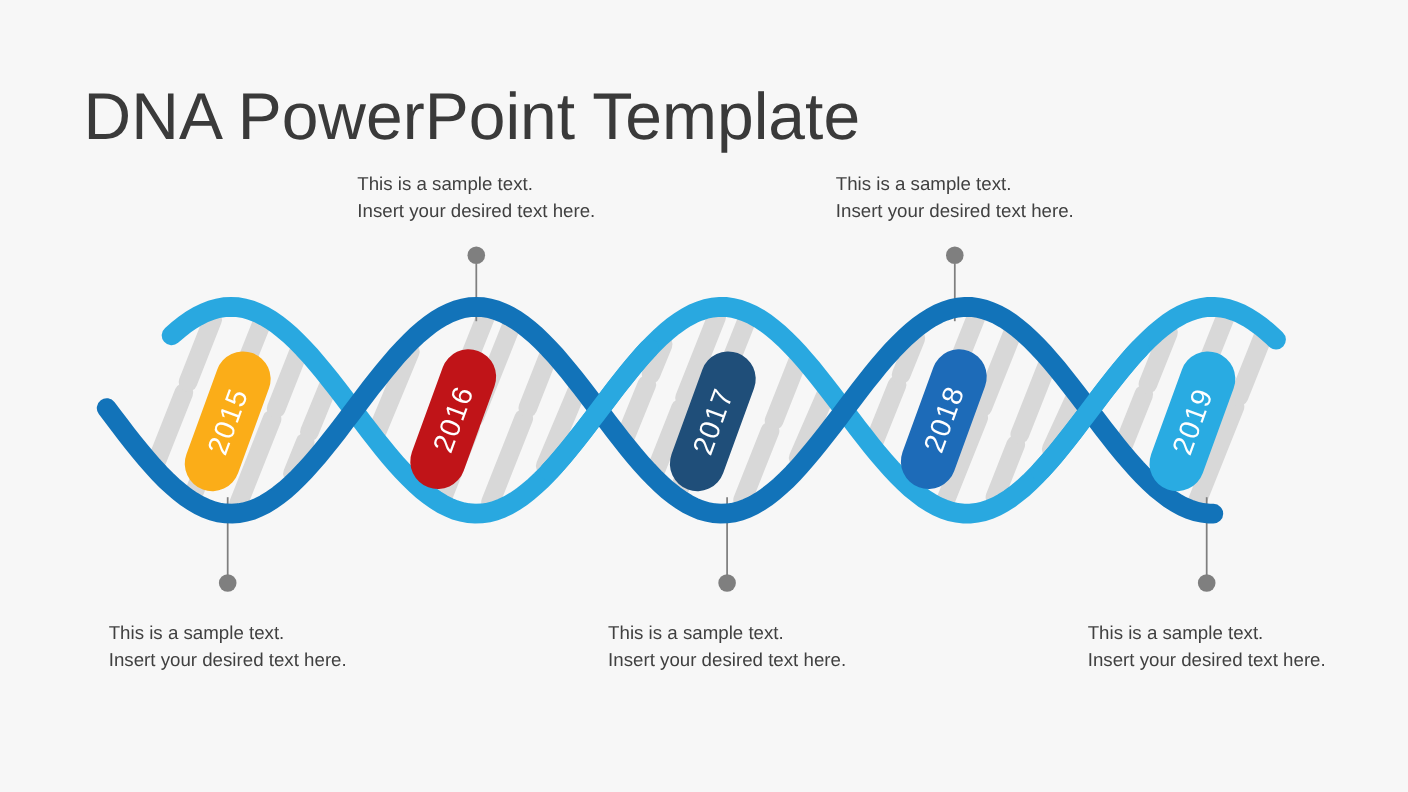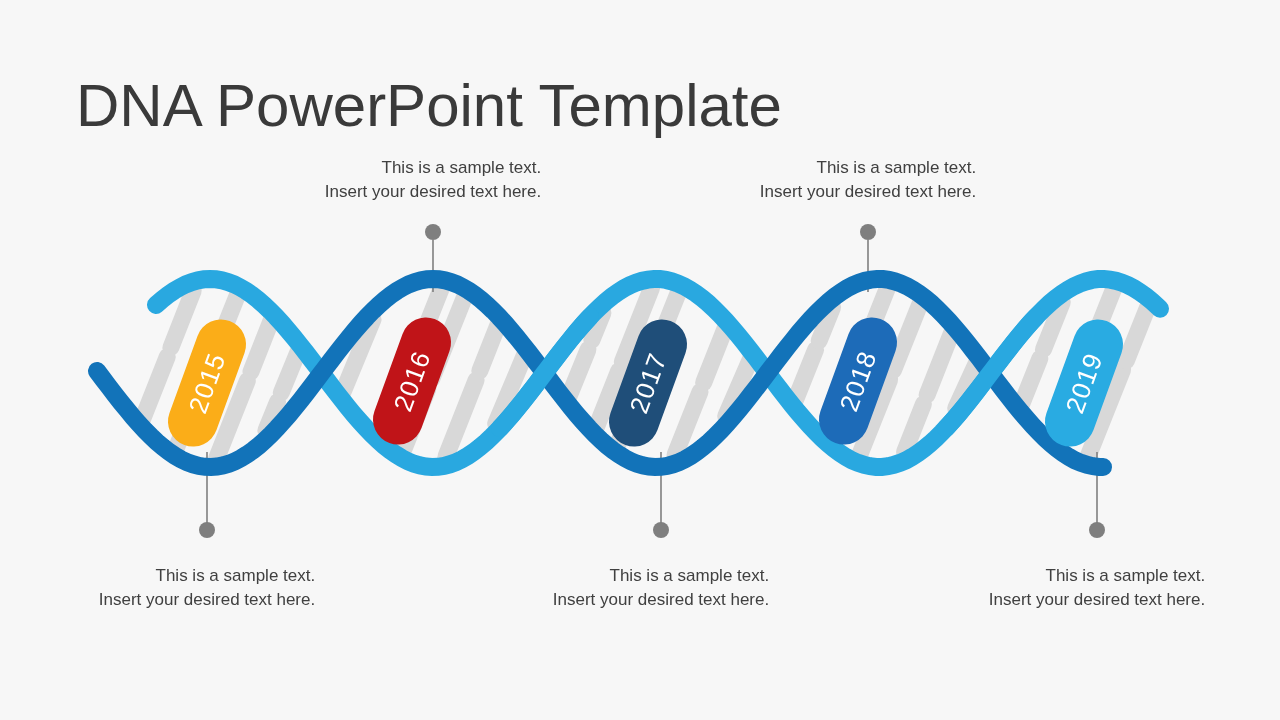--- a/index.html
+++ b/index.html
@@ -25,21 +25,21 @@
   .strand.dark{stroke:var(--strand-dark)}
   .conn{stroke:var(--connector);stroke-width:1.6}
   .dot{fill:var(--connector)}
   .year-pill text{
     fill:var(--year-text);font-size:26px;letter-spacing:1px;
     font-family:"Liberation Sans", sans-serif;
     text-anchor:middle;dominant-baseline:central;
   }
   .callout{
     position:absolute;transform:translateX(-50%);
-    text-align:right;font-size:17px;line-height:1.4;
+    text-align:left;font-size:17px;line-height:1.4;
     color:var(--callout-text);white-space:nowrap;
   }
 </style>
 </head>
 <body>
 
 <div class="slide-title">DNA PowerPoint Template</div>
 
 <svg class="helix" viewBox="0 0 1280 720" aria-hidden="true">
 

